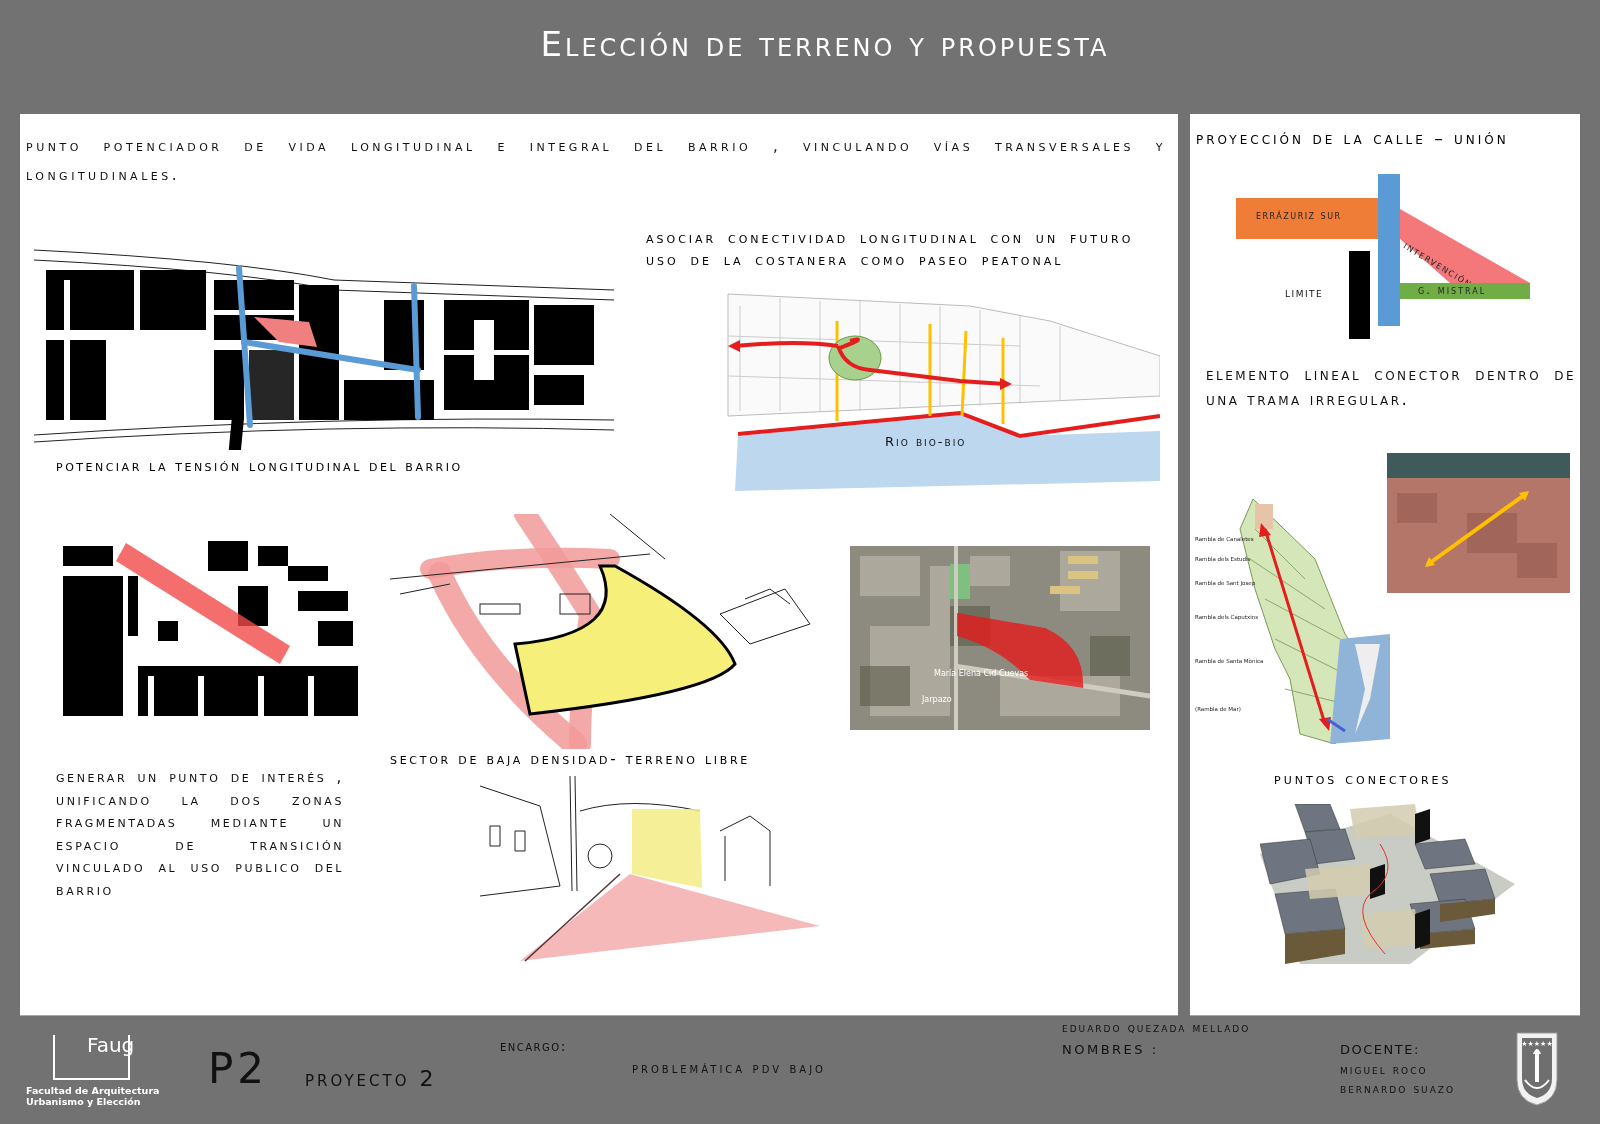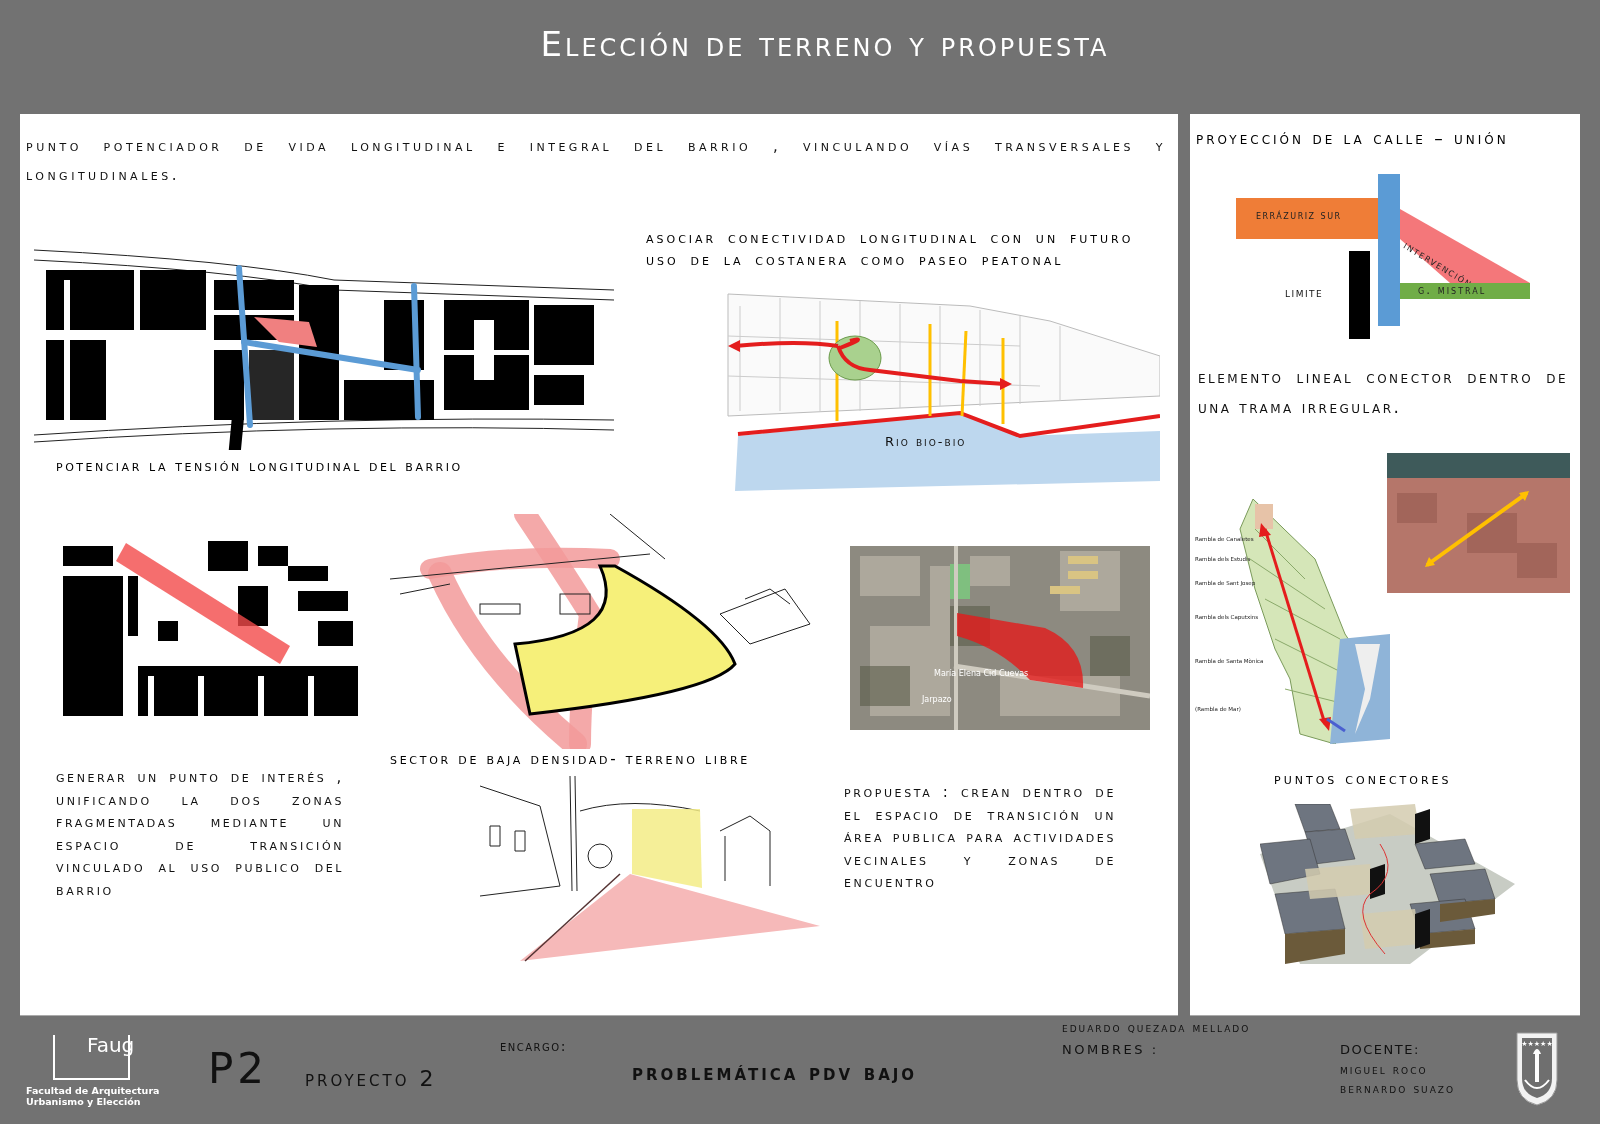--- a/index.html
+++ b/index.html
@@ -175,41 +175,40 @@
         <path d="M260 55 L290 40 L310 55 L310 110"></path>
       <path d="M265 60 L265 105"></path>
       <circle cx="140" cy="80" r="12"></circle>
     </g>
     <polygon points="172,33 240,33 242,112 172,98" fill="#f3ec86" opacity=".85"></polygon>
     <polygon points="170,98 60,185 360,150" fill="#f6b9b9"></polygon>
     <line x1="160" y1="98" x2="65" y2="185" stroke="#533" stroke-width="1.5"></line>
   </svg>
 
   <div class="abs txt sc just" style="left:36px;top:652px;width:288px;line-height:22.5px;font-size:15px;letter-spacing:2.6px;">Generar un punto de interés , unificando la dos zonas fragmentadas mediante un espacio de transición vinculado al uso publico del barrio</div>
-  <div class="abs txt sc just" style="left:824px;top:667px;width:272px;line-height:22.5px;font-size:15px;letter-spacing:2.6px;">Propuesta : crean dentro de el espacio de transición un área publica para actividades vecinales y zonas de encuentro</div>
 </div>
 
 <div id="right" class="panel">
   <div class="abs cap sc" style="left:6px;top:14px;font-size:17px;letter-spacing:3px;white-space:nowrap;">Proyección de la calle – unión</div>
 
   <div class="abs" style="left:0;top:55px;width:390px;height:170px;">
     <div class="abs" style="left:46px;top:29px;width:143px;height:41px;background:#ef7d37;"></div>
     <div class="abs sc" style="left:66px;top:40px;font-size:11px;letter-spacing:1.5px;color:#222;">Errázuriz sur</div>
     <div class="abs" style="left:188px;top:5px;width:22px;height:152px;background:#5b9bd5;"></div>
     <svg style="left:210px;top:40px;" width="130" height="75" viewBox="0 0 130 75">
       <polygon points="0,0 0,30 50,74 130,74" fill="#f4777a"></polygon>
     </svg>
     <div class="abs sc" style="left:218px;top:70px;font-size:11px;letter-spacing:1.5px;color:#222;transform:rotate(31deg);transform-origin:left top;">Intervención</div>
     <div class="abs" style="left:210px;top:114px;width:130px;height:16px;background:#70ad47;"></div>
     <div class="abs sc" style="left:228px;top:114px;font-size:12px;letter-spacing:2px;color:#222;">G. Mistral</div>
     <div class="abs" style="left:159px;top:82px;width:21px;height:88px;background:#000;"></div>
     <div class="abs sc" style="left:95px;top:116px;font-size:13px;letter-spacing:1.5px;color:#111;">Limite</div>
   </div>
 
-  <div class="abs txt sc just" style="left:8px;top:248px;width:370px;line-height:30px;font-size:17px;letter-spacing:2.5px;">Elemento lineal conector dentro de una trama irregular.</div>
+  <div class="abs txt sc just" style="left:16px;top:248px;width:370px;line-height:25px;font-size:17px;letter-spacing:2.5px;">Elemento lineal conector dentro de una trama irregular.</div>
 
   <svg style="left:5px;top:385px;" width="220" height="245" viewBox="0 0 220 245">
     <polygon points="58,0 120,60 150,135 160,150 180,200 140,245 105,235 95,180 80,150 60,90 45,30" fill="#d5e6b8" stroke="#7a9a5a"></polygon>
     <g stroke="#8aa96a" stroke-width="1" fill="none">
       <line x1="60" y1="30" x2="110" y2="80"></line>
         <line x1="55" y1="60" x2="130" y2="110"></line>
       <line x1="70" y1="100" x2="145" y2="140"></line>
         <line x1="80" y1="140" x2="160" y2="180"></line>
       <line x1="90" y1="190" x2="170" y2="210"></line>
     </g>
@@ -278,21 +277,21 @@
 <div class="abs" style="left:26px;top:1035px;width:130px;height:78px;">
   <div class="abs" style="left:27px;top:0;width:73px;height:43px;border:2px solid #fff;border-top:none;"></div>
   <div class="abs" style="left:24px;top:-2px;color:#fff;font-size:20px;letter-spacing:0;margin-left:37px;">Faug</div>
   <div class="abs" style="left:0;top:50px;color:#fff;font-size:9.5px;font-weight:bold;line-height:11px;white-space:nowrap;">Facultad de Arquitectura</div>
   <div class="abs" style="left:0;top:61px;color:#fff;font-size:9.5px;font-weight:bold;line-height:11px;white-space:nowrap;">Urbanismo y Elección</div>
 </div>
 
 <div class="foot" style="left:208px;top:1048px;font-size:42px;letter-spacing:4px;line-height:1;">P2</div>
 <div class="foot sc" style="left:305px;top:1066px;font-size:22px;letter-spacing:3px;">Proyecto 2</div>
 <div class="foot sc" style="left:500px;top:1038px;font-size:14px;letter-spacing:1.5px;">Encargo:</div>
-<div class="foot sc" style="left:632px;top:1060px;font-size:22px;letter-spacing:3px;font-weight:bold;">Problemática pdv bajo</div>
+<div class="foot sc" style="left:632px;top:1060px;font-size:14px;letter-spacing:3px;font-weight:normal;">Problemática pdv bajo</div>
 <div class="foot" style="left:1062px;top:1042px;font-size:13px;letter-spacing:2.5px;">NOMBRES :</div>
 <div class="foot sc" style="left:1062px;top:1020px;font-size:13px;letter-spacing:2px;">Eduardo Quezada Mellado</div>
 <div class="foot" style="left:1340px;top:1042px;font-size:13px;letter-spacing:1.5px;">DOCENTE:</div>
 <div class="foot sc" style="left:1340px;top:1062px;font-size:13px;letter-spacing:2px;">Miguel Roco</div>
 <div class="foot sc" style="left:1340px;top:1081px;font-size:13px;letter-spacing:2px;">Bernardo Suazo</div>
 
 <svg style="left:1516px;top:1032px;" width="42" height="74" viewBox="0 0 42 74">
   <path d="M1 1 H41 V48 Q41 68 21 73 Q1 68 1 48 Z" fill="#f2f2f2" stroke="#999"></path>
   <path d="M6 6 H36 V46 Q36 62 21 66 Q6 62 6 46 Z" fill="#6f6f6f"></path>
   <text x="21" y="14" font-size="7" fill="#fff" text-anchor="middle" font-family="DejaVu Sans, sans-serif">★★★★★</text>

